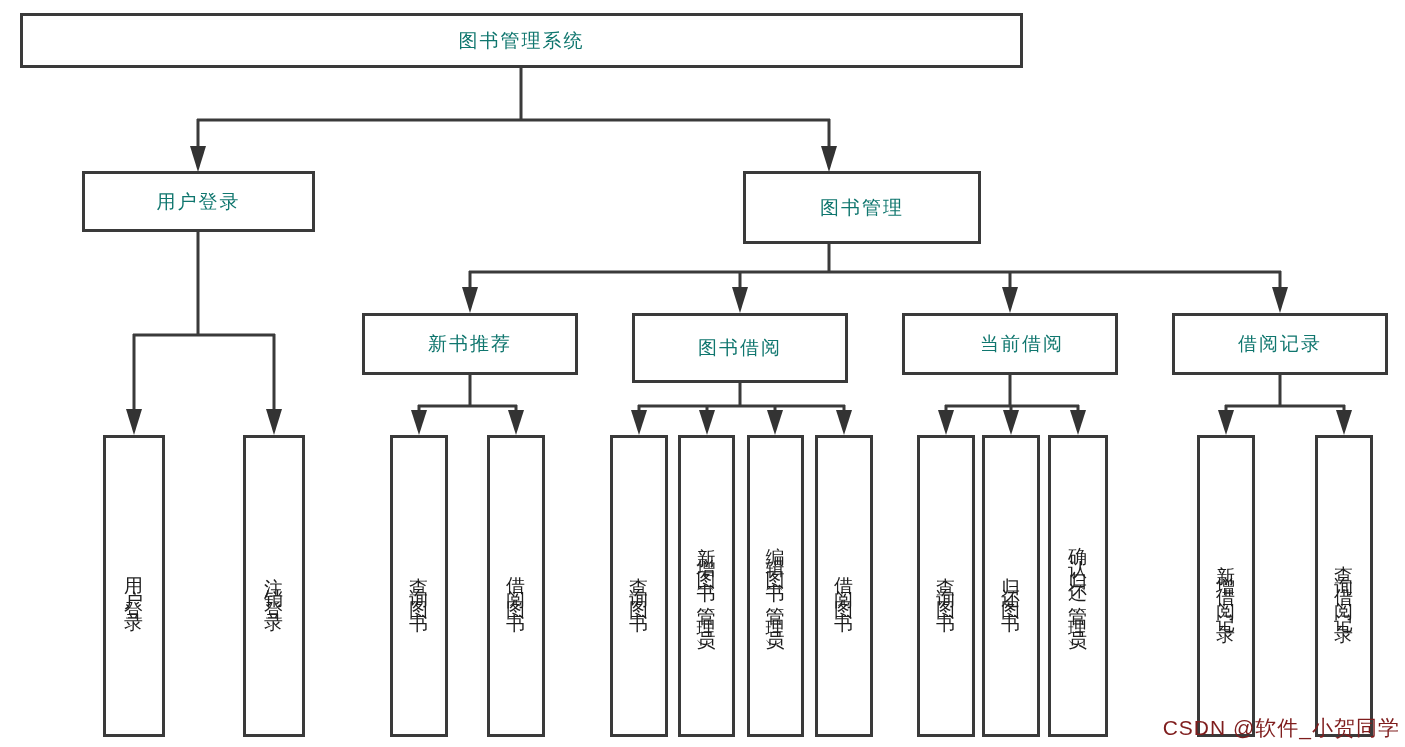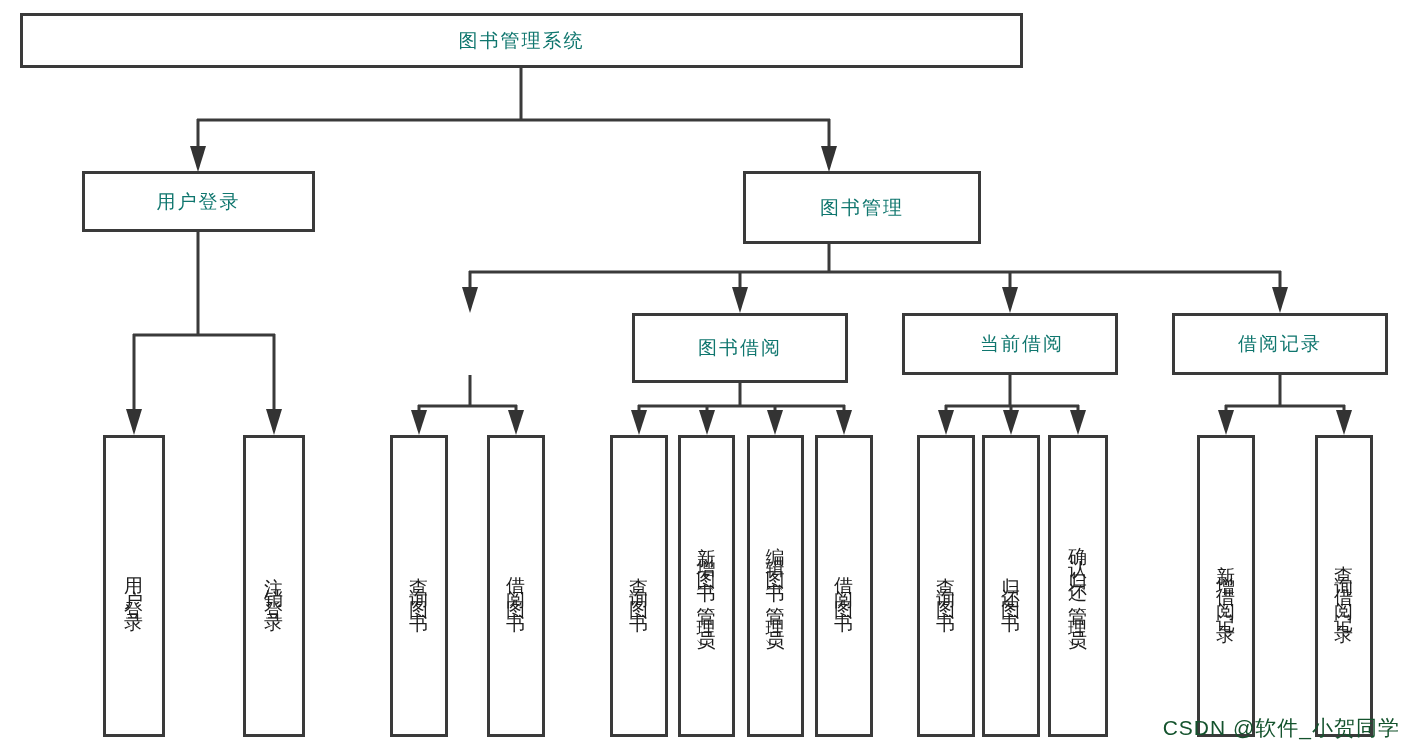--- a/index.html
+++ b/index.html
@@ -88,21 +88,21 @@
   }
   .connectors polygon {
     fill: #333333;
     stroke: none;
   }
   .watermark {
     position: absolute;
     right: 5px;
     bottom: 5px;
     font-size: 21px;
-    color: #14532d;
+    color: #7f1d1d;
     letter-spacing: 1px;
     z-index: 5;
     white-space: nowrap;
   }
 </style>
 </head>
 <body>
 
 <div class="stage">
 
@@ -153,20 +153,23 @@
     <span>图书管理系统</span>
   </div>
 
   <div class="node" id="n-user">
     <span>用户登录</span>
   </div>
   <div class="node" id="n-mgmt">
     <span>图书管理</span>
   </div>
 
+  <div class="node" id="n-rec">
+    <span>新书推荐</span>
+  </div>
   <div class="node" id="n-bor">
     <span>图书借阅</span>
   </div>
   <div class="node" id="n-cur">
     <span>当前借阅</span>
   </div>
   <div class="node" id="n-log">
     <span>借阅记录</span>
   </div>
 

